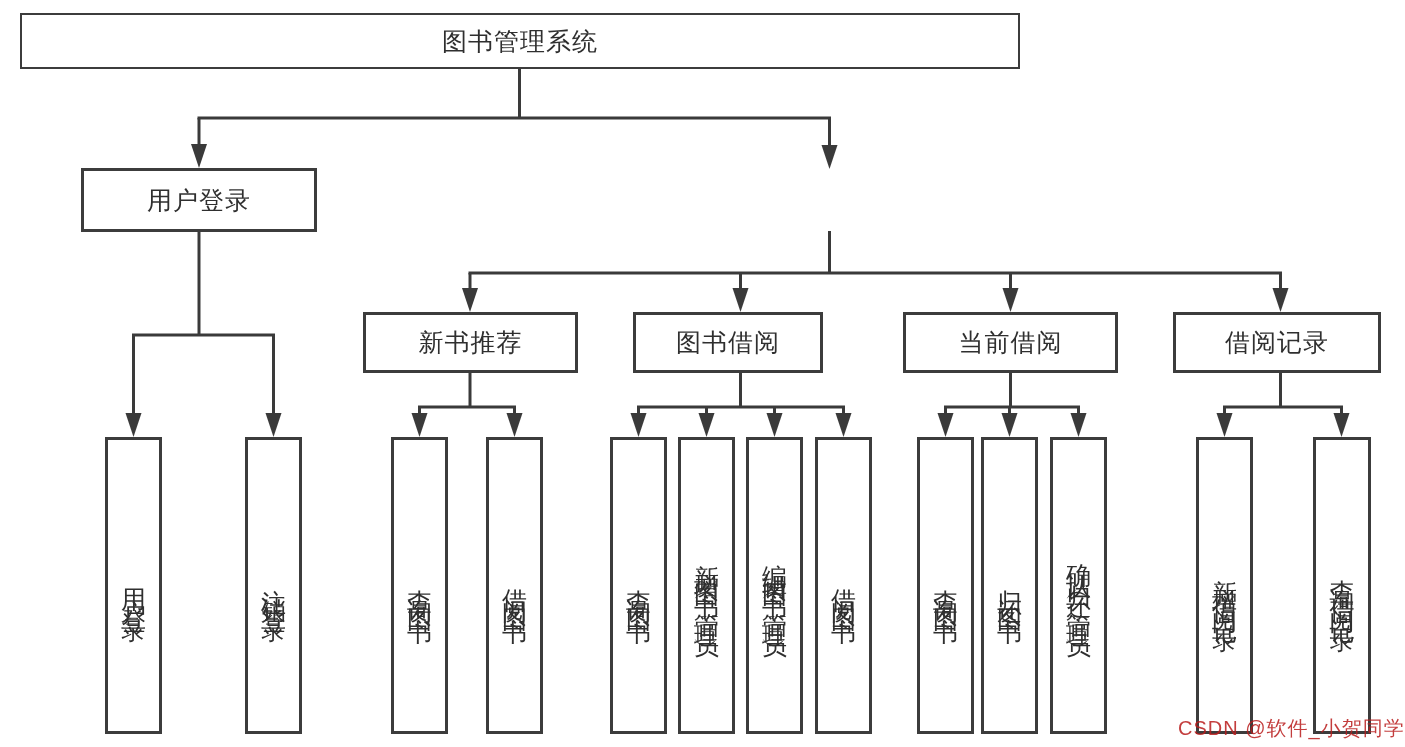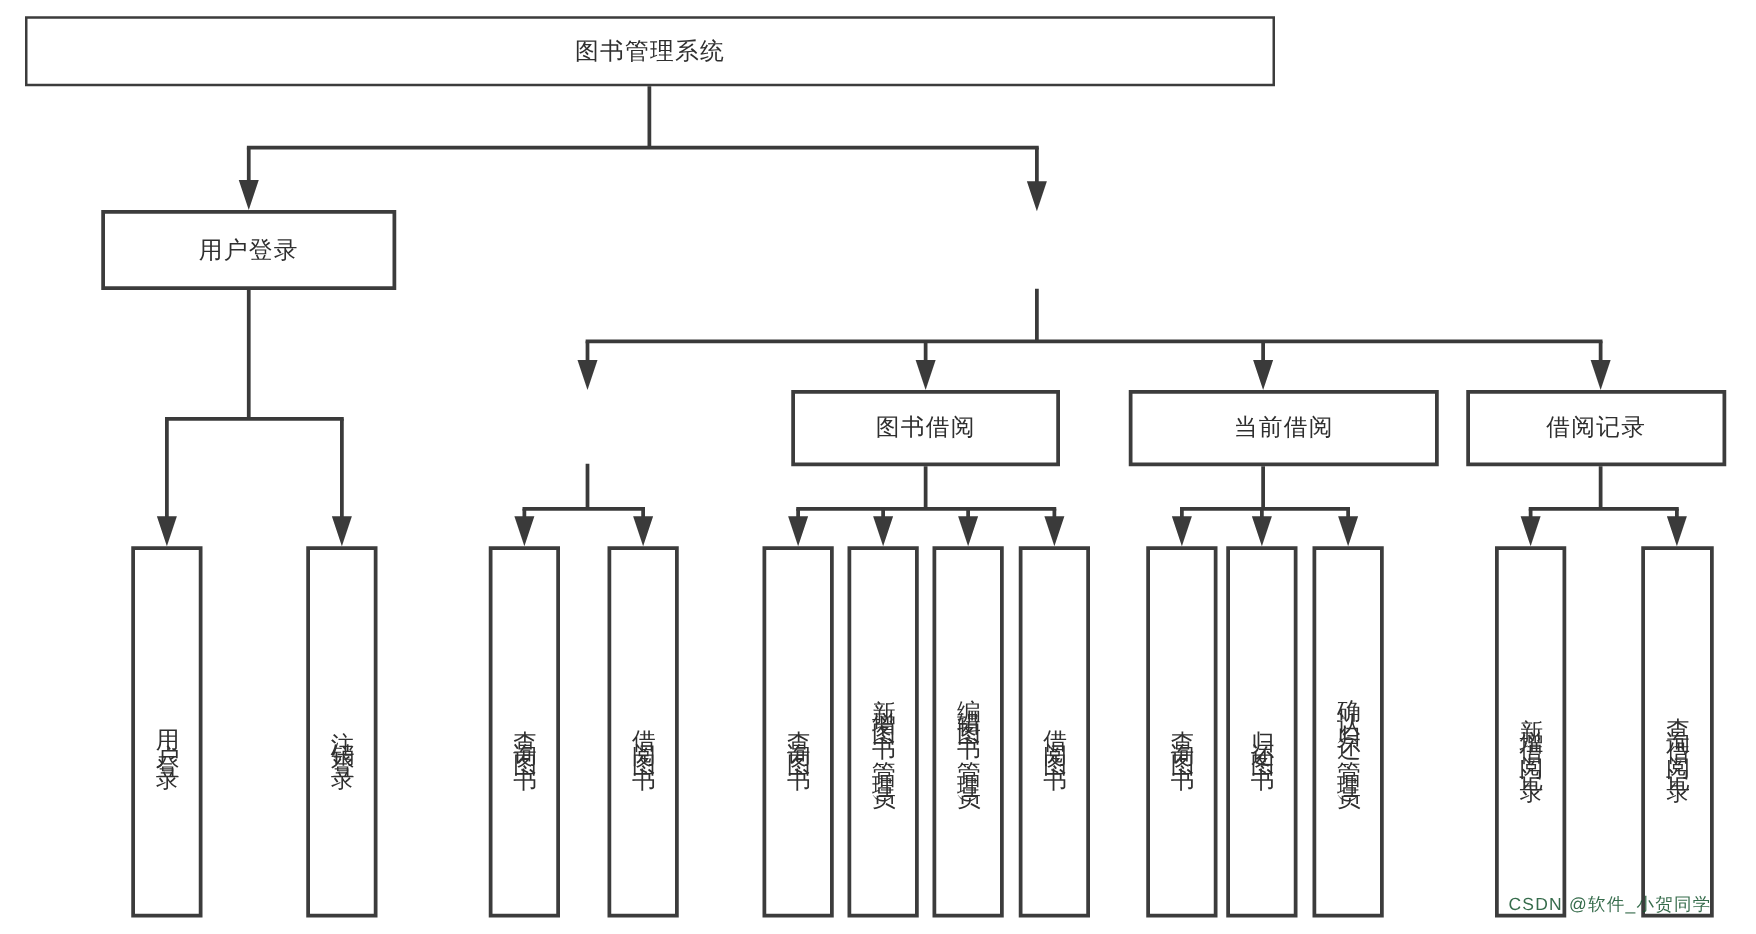--- a/index.html
+++ b/index.html
@@ -13,38 +13,38 @@
   .edges{position:absolute;left:0;top:0;width:1405px;height:747px;}
   .edges line, .edges path{stroke:#3a3a3a;stroke-width:3;fill:none;}
   .edges polygon{fill:#3a3a3a;stroke:none;}
   .node{
     position:absolute;
     box-sizing:border-box;
     background:#ffffff;
     border:3px solid #3c3c3c;
     display:flex;align-items:center;justify-content:center;
     color:#2f2f2f;
-    font-size:19px;
+    font-size:25px;
     letter-spacing:1px;
     line-height:1;
     z-index:2;
   }
   .node.root{border-width:2px;}
   .node.v{
     writing-mode:vertical-rl;
     letter-spacing:10px;
     padding-top:6px;
   }
   .watermark{
     position:absolute;
     left:1178px;top:715px;
     width:220px;
     text-align:center;
-    font-size:14px;
-    color:#14532d;
+    font-size:20px;
+    color:#b91c1c;
     opacity:.85;
     letter-spacing:1px;
     z-index:3;
     white-space:nowrap;
   }
 </style>
 </head>
 <body>
 
 <div class="stage">
@@ -122,22 +122,23 @@
         <polygon points="1216.5,413 1232.5,413 1224.5,437"></polygon>
       <path d="M1341.5 407 V415"></path>
         <polygon points="1333.5,413 1349.5,413 1341.5,437"></polygon>
     </g>
   </svg>
 
   <div class="node root" style="left:20px;top:13px;width:1000px;height:56px">图书管理系统</div>
 
   <div class="node" style="left:81px;top:168px;width:236px;height:64px">用户登录</div>
 
-  <div class="node" style="left:633px;top:312px;width:215px;height:61px">图书借阅</div>
-  <div class="node" style="left:903px;top:312px;width:248px;height:61px">当前借阅</div>
+  <div class="node" style="left:363px;top:312px;width:215px;height:61px">新书推荐</div>
+  <div class="node" style="left:633px;top:312px;width:190px;height:61px">图书借阅</div>
+  <div class="node" style="left:903px;top:312px;width:215px;height:61px">当前借阅</div>
   <div class="node" style="left:1173px;top:312px;width:208px;height:61px">借阅记录</div>
 
   <div class="node v" style="left:105px;top:437px;width:57px;height:297px">用户登录</div>
   <div class="node v" style="left:245px;top:437px;width:57px;height:297px">注销登录</div>
 
   <div class="node v" style="left:391px;top:437px;width:57px;height:297px">查询图书</div>
   <div class="node v" style="left:486px;top:437px;width:57px;height:297px">借阅图书</div>
 
   <div class="node v" style="left:610px;top:437px;width:57px;height:297px">查询图书</div>
   <div class="node v" style="left:678px;top:437px;width:57px;height:297px">新增图书（管理员）</div>

